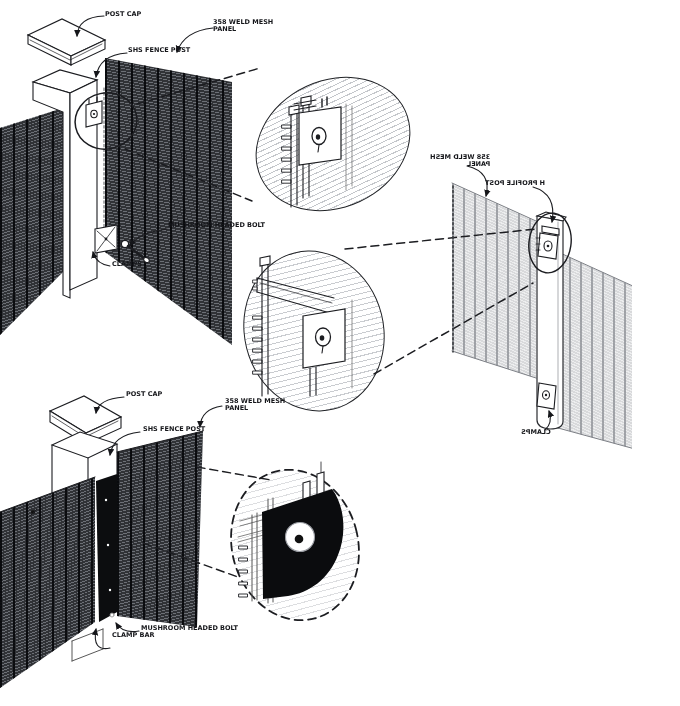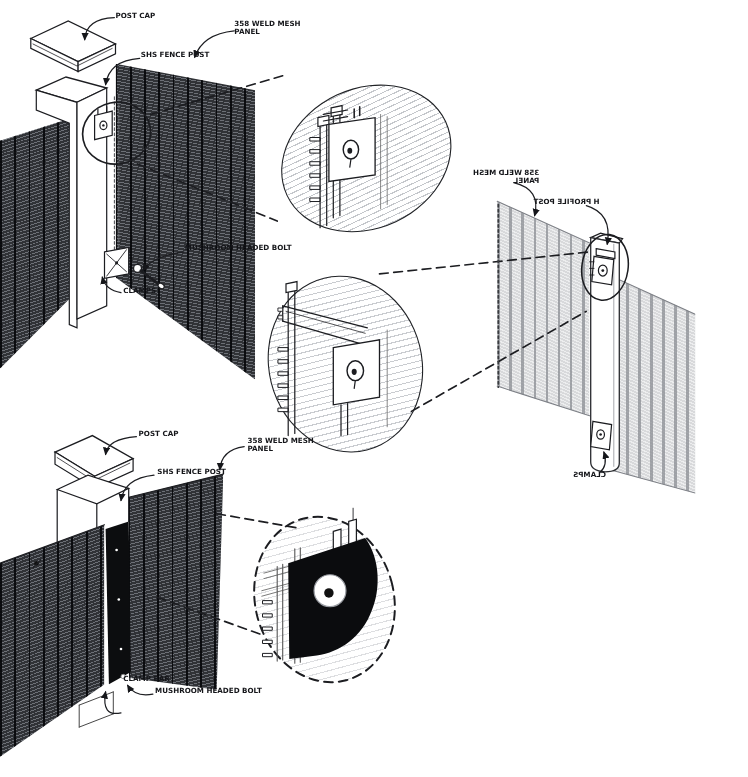--- a/index.html
+++ b/index.html
@@ -235,15 +235,15 @@
   <div class="lbl mir" style="left:485px;top:180px;">H PROFILE POST</div>
   <div class="lbl mir" style="left:521px;top:429px;">CLAMPS</div>
 
   <div class="lbl" style="left:126px;top:391px;">POST CAP</div>
   <div class="lbl" style="left:143px;top:426px;">SHS FENCE POST</div>
   <div class="lbl" style="left:225px;top:398px;">
     <span style="display:block">358 WELD MESH</span>
     <span style="display:block">PANEL</span>
   </div>
   <div class="lbl" style="left:141px;top:625px;">MUSHROOM HEADED BOLT</div>
-  <div class="lbl" style="left:112px;top:614px;">CLAMP BAR</div>
+  <div class="lbl" style="left:112px;top:632px;">CLAMP BAR</div>
 
 </div>
 
 </body></html>

